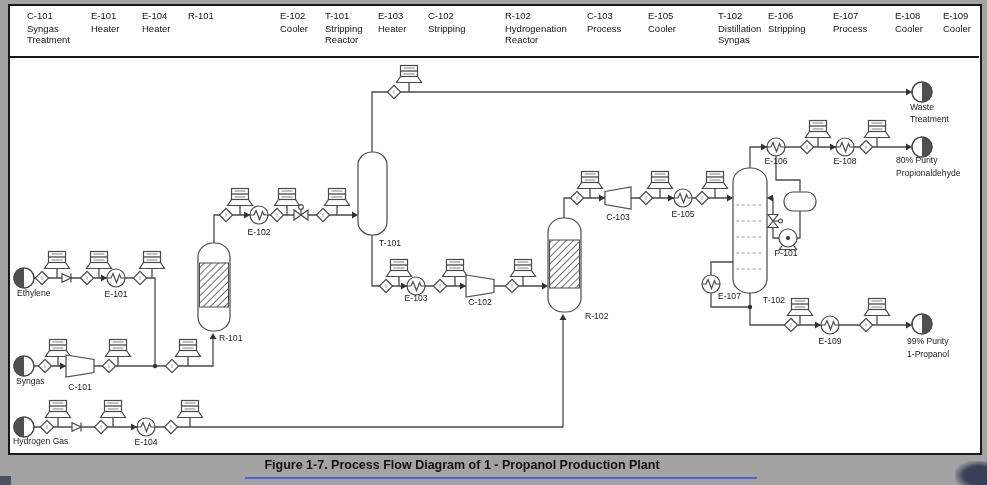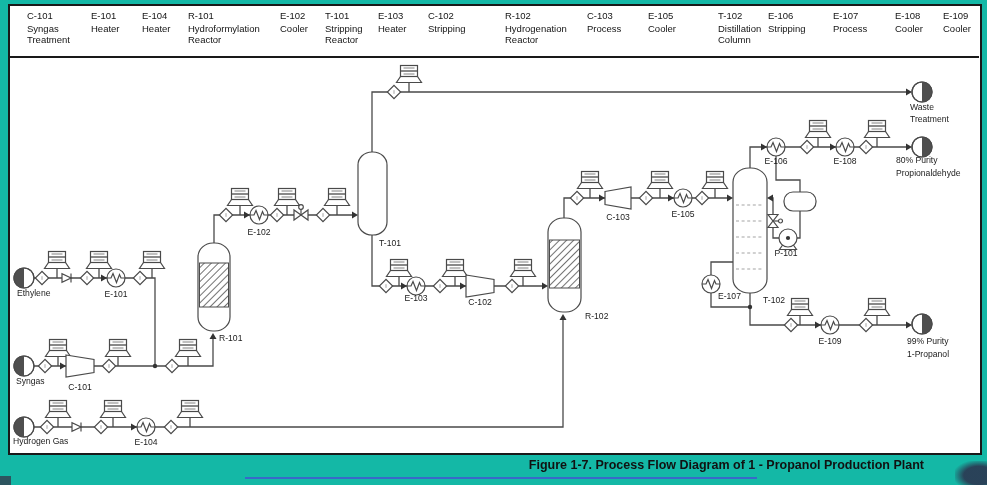--- a/index.html
+++ b/index.html
@@ -1,32 +1,32 @@
 <!DOCTYPE html>
 <html><head>
 <meta charset="utf-8">
 <style>
   html,body{margin:0;padding:0;background:#ffffff;}
-  .page{position:relative;width:987px;height:485px;background:#14b8a6;font-family:"Liberation Sans",sans-serif;overflow:hidden;}
+  .page{position:relative;width:987px;height:485px;background:#a3a3a3;font-family:"Liberation Sans",sans-serif;overflow:hidden;}
   .frame{position:absolute;left:8px;top:4px;width:974px;height:451px;border:2.5px solid #191919;box-sizing:border-box;background:#fff;}
   .hsep{position:absolute;left:10px;top:56px;width:969px;height:2px;background:#191919;}
   .hitem{position:absolute;top:10px;font-size:9.5px;line-height:11.5px;color:#141414;}
   .hid{margin-bottom:1px;}
   svg.diagram{position:absolute;left:0;top:0;}
   .pipe{stroke:#4a4a4a;stroke-width:1.3;fill:none;}
   .wfill{fill:#ffffff;stroke:#4a4a4a;stroke-width:1.2;}
   .ln{stroke:#4a4a4a;stroke-width:1.2;fill:none;}
   .nof{fill:none;stroke:#4a4a4a;stroke-width:1.2;}
   .tick{stroke:#9a9a9a;stroke-width:0.9;}
   .tick2{stroke:#8d8d8d;stroke-width:1.1;}
   .tray{stroke:#a3a3a3;stroke-width:1;stroke-dasharray:3,2.6;}
   .ar{fill:#333333;stroke:none;}
   .dot{fill:#333333;stroke:none;}
   .lbl{font-family:"Liberation Sans",sans-serif;font-size:8.6px;fill:#1b1b1b;}
-  .caption{position:absolute;top:458px;left:0;width:924px;text-align:right;font-size:12.5px;font-weight:bold;color:#111;}
+  .caption{position:absolute;top:458px;left:0;width:924px;text-align:center;font-size:12.5px;font-weight:bold;color:#111;}
   .caption-underline{position:absolute;top:477px;left:245px;width:512px;height:2px;background:#3f5bcf;opacity:.85;}
   .blob-l{position:absolute;left:0;top:476px;width:11px;height:9px;background:#333c4d;opacity:.8;}
   .blob-r{position:absolute;left:955px;top:461px;width:32px;height:24px;background:radial-gradient(ellipse at 75% 60%, #2c3550 0%, #2c3550 45%, rgba(44,53,80,0) 78%);opacity:.9;}
 </style>
 </head>
 <body>
 
 <div class="page">
   <div class="frame"></div>
 
@@ -38,21 +38,20 @@
     <div class="hitem" style="left:91px;width:40px">
         <div class="hid">E-101</div>
         <div class="hname">Heater</div>
       </div>
     <div class="hitem" style="left:142px;width:40px">
         <div class="hid">E-104</div>
         <div class="hname">Heater</div>
       </div>
     <div class="hitem" style="left:188px;width:88px">
         <div class="hid">R-101</div>
-        <div class="hname">Hydroformylation Reactor</div>
       </div>
     <div class="hitem" style="left:280px;width:40px">
         <div class="hid">E-102</div>
         <div class="hname">Cooler</div>
       </div>
     <div class="hitem" style="left:325px;width:52px">
         <div class="hid">T-101</div>
         <div class="hname">Stripping Reactor</div>
       </div>
     <div class="hitem" style="left:378px;width:40px">
@@ -70,21 +69,21 @@
     <div class="hitem" style="left:587px;width:52px">
         <div class="hid">C-103</div>
         <div class="hname">Process</div>
       </div>
     <div class="hitem" style="left:648px;width:40px">
         <div class="hid">E-105</div>
         <div class="hname">Cooler</div>
       </div>
     <div class="hitem" style="left:718px;width:50px">
         <div class="hid">T-102</div>
-        <div class="hname">Distillation Column</div>
+        <div class="hname">Distillation Syngas</div>
       </div>
     <div class="hitem" style="left:768px;width:54px">
         <div class="hid">E-106</div>
         <div class="hname">Stripping</div>
       </div>
     <div class="hitem" style="left:833px;width:48px">
         <div class="hid">E-107</div>
         <div class="hname">Process</div>
       </div>
     <div class="hitem" style="left:895px;width:40px">

